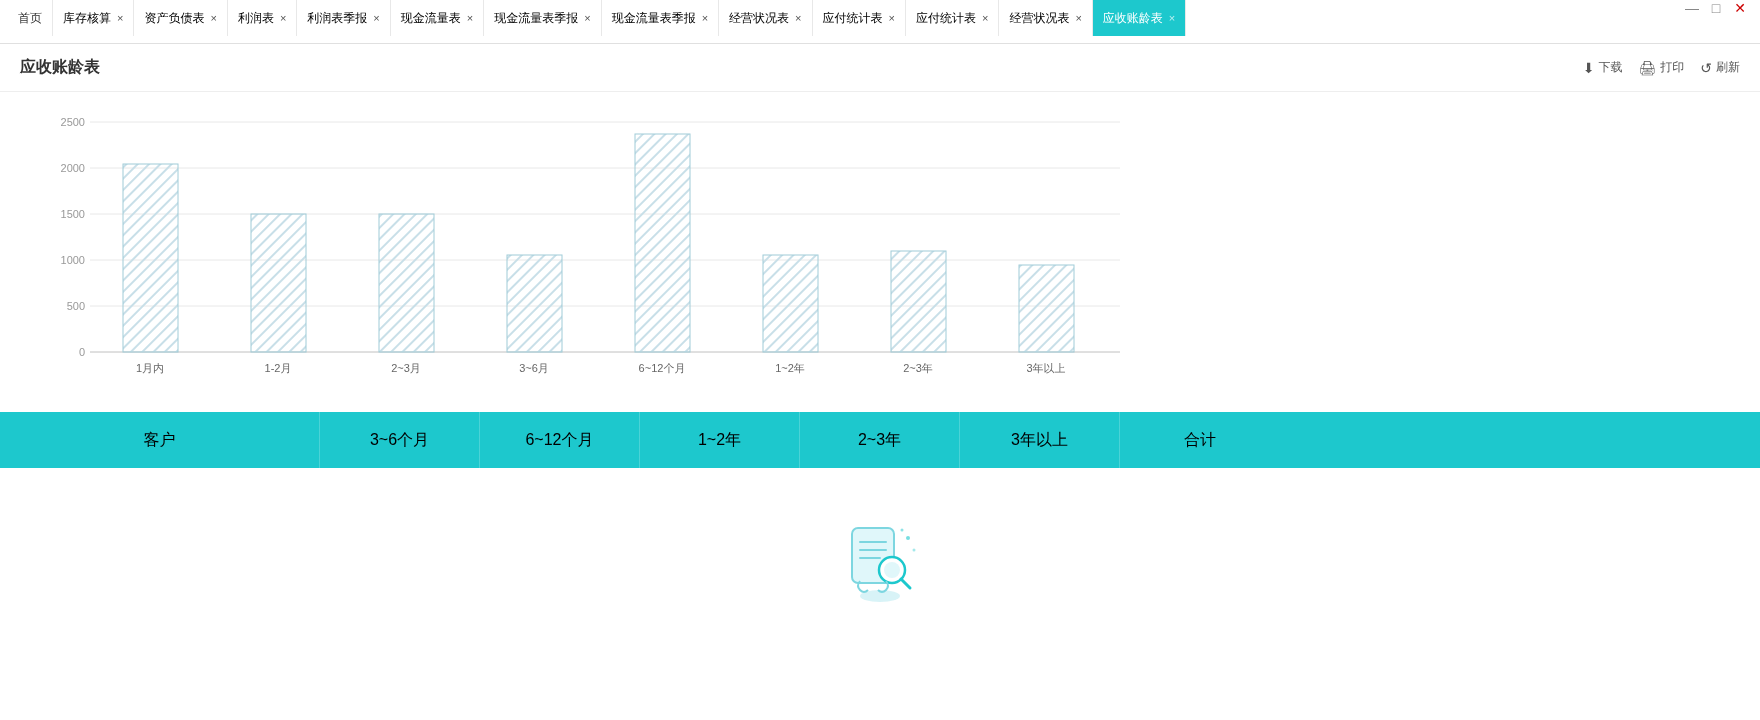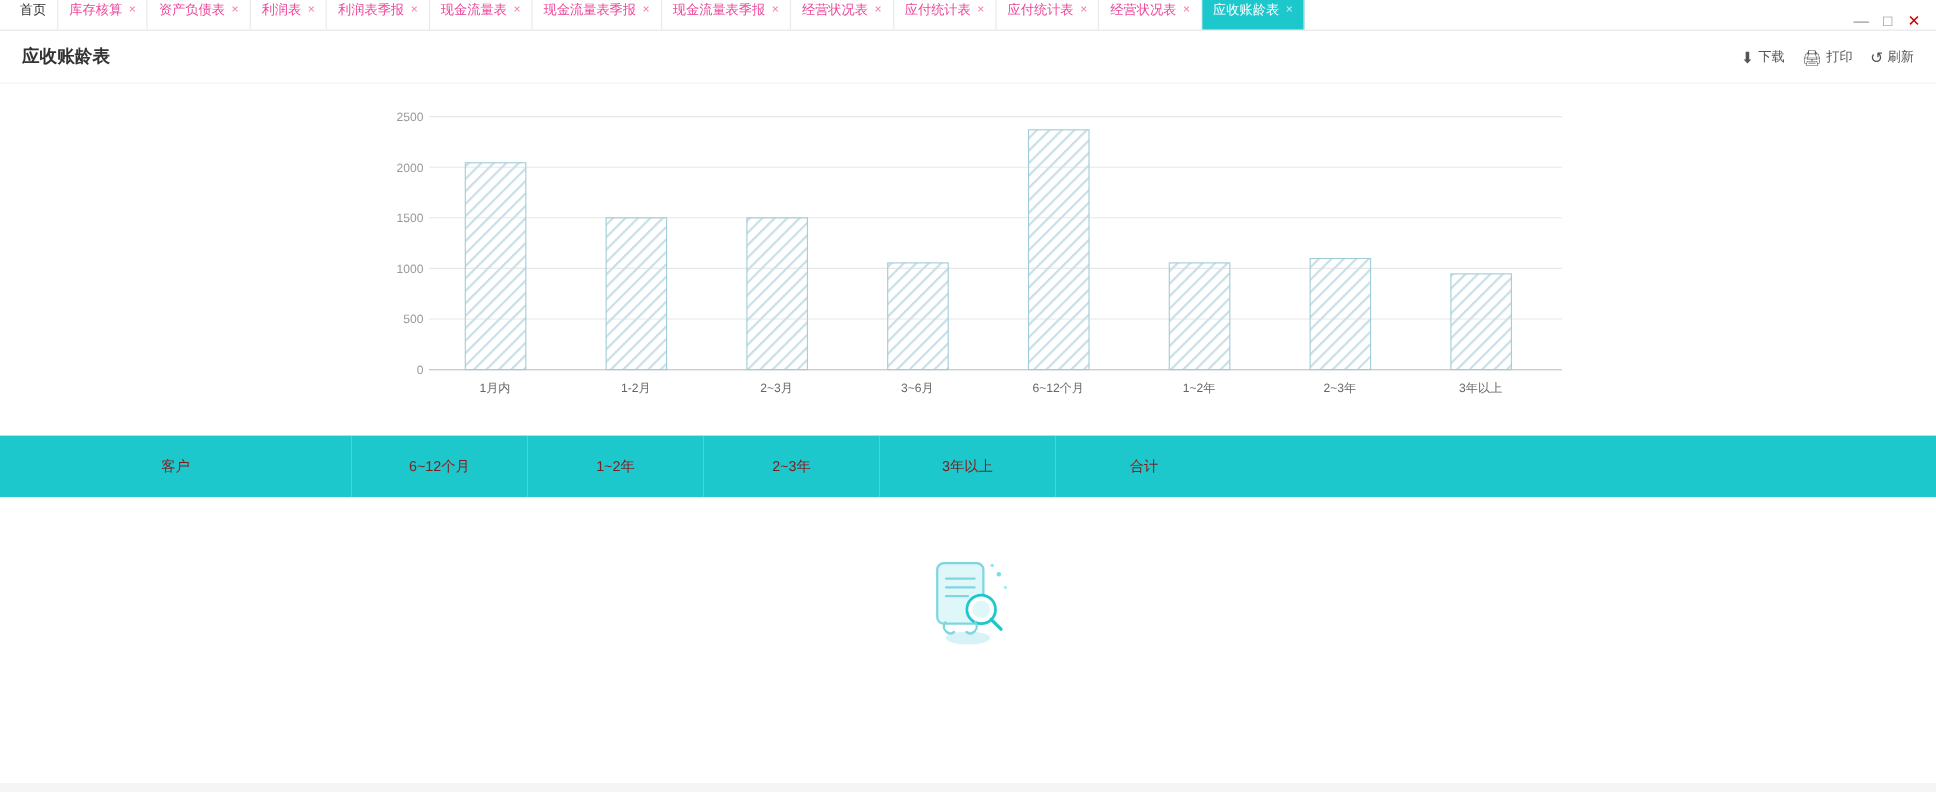--- a/index.html
+++ b/index.html
@@ -1,38 +1,38 @@
 <!DOCTYPE html>
 <html><head>
   <meta charset="utf-8">
   <style>
     * { box-sizing: border-box; margin: 0; padding: 0; }
     body { font-family: 'Microsoft YaHei', Arial, sans-serif; font-size: 12px; background: #f5f5f5; color: #333; overflow: hidden; }
 
     
     .tab-bar {
       display: flex;
-      align-items: flex-end;
+      align-items: flex-start;
       background: #fff;
       border-bottom: 1px solid #e0e0e0;
-      height: 28px;
+      height: 44px;
       padding: 0 8px;
       overflow-x: auto;
       white-space: nowrap;
       flex-shrink: 0;
     }
     .tab-bar::-webkit-scrollbar { height: 0; }
     .tab-item {
       display: inline-flex;
       align-items: center;
       height: 36px;
       padding: 0 10px;
       cursor: pointer;
       font-size: 12px;
-      color: #ec4899;
+      color: #000000;
       border-right: 1px solid #e8e8e8;
       flex-shrink: 0;
       gap: 4px;
     }
     .tab-item.home { color: #333; font-weight: 500; }
     .tab-item.active { background: #1dc8cd; color: #fff; }
     .tab-item .close-btn { font-size: 11px; color: inherit; opacity: 0.7; cursor: pointer; margin-left: 2px; }
     .window-controls {
       margin-left: auto;
       display: flex;
@@ -89,31 +89,31 @@
     
     .chart-area {
       padding: 20px 30px 10px 30px;
       background: #fff;
     }
 
     
     .chart-svg-container {
       width: 100%;
       display: flex;
-      justify-content: center;
+      justify-content: flex-start;
       text-decoration: underline;
     }
 
     
     .table-header {
       display: grid;
       grid-template-columns: 2fr 1fr 1fr 1fr 1fr 1fr 1fr 1fr 1fr 1fr;
       background: #1dc8cd;
-      color: #7f1d1d;
-      font-size: 13px;
+      color: #000000;
+      font-size: 16px;
       height: 56px;
     }
     .table-header-cell {
       display: flex;
       align-items: center;
       justify-content: center;
       padding: 0 8px;
       border-right: 1px solid rgba(255,255,255,0.2);
       text-align: center;
     }
@@ -262,20 +262,21 @@
         <text x="632" y="260" text-anchor="middle" font-size="11" fill="#666">6~12个月</text>
         <text x="760" y="260" text-anchor="middle" font-size="11" fill="#666">1~2年</text>
         <text x="888" y="260" text-anchor="middle" font-size="11" fill="#666">2~3年</text>
         <text x="1016" y="260" text-anchor="middle" font-size="11" fill="#666">3年以上</text>
       </svg>
     </div>
   </div>
 
   <div class="table-header" id="table-header-row">
   <div class="table-header-cell">客户</div>
+      <div class="table-header-cell">3~6个月</div>
       <div class="table-header-cell">6~12个月</div>
       <div class="table-header-cell">1~2年</div>
       <div class="table-header-cell">2~3年</div>
       <div class="table-header-cell">3年以上</div>
       <div class="table-header-cell">合计</div>
     </div>
 
   <div class="empty-state">
 
     <svg class="empty-icon" viewBox="0 0 100 100" xmlns="http://www.w3.org/2000/svg">

